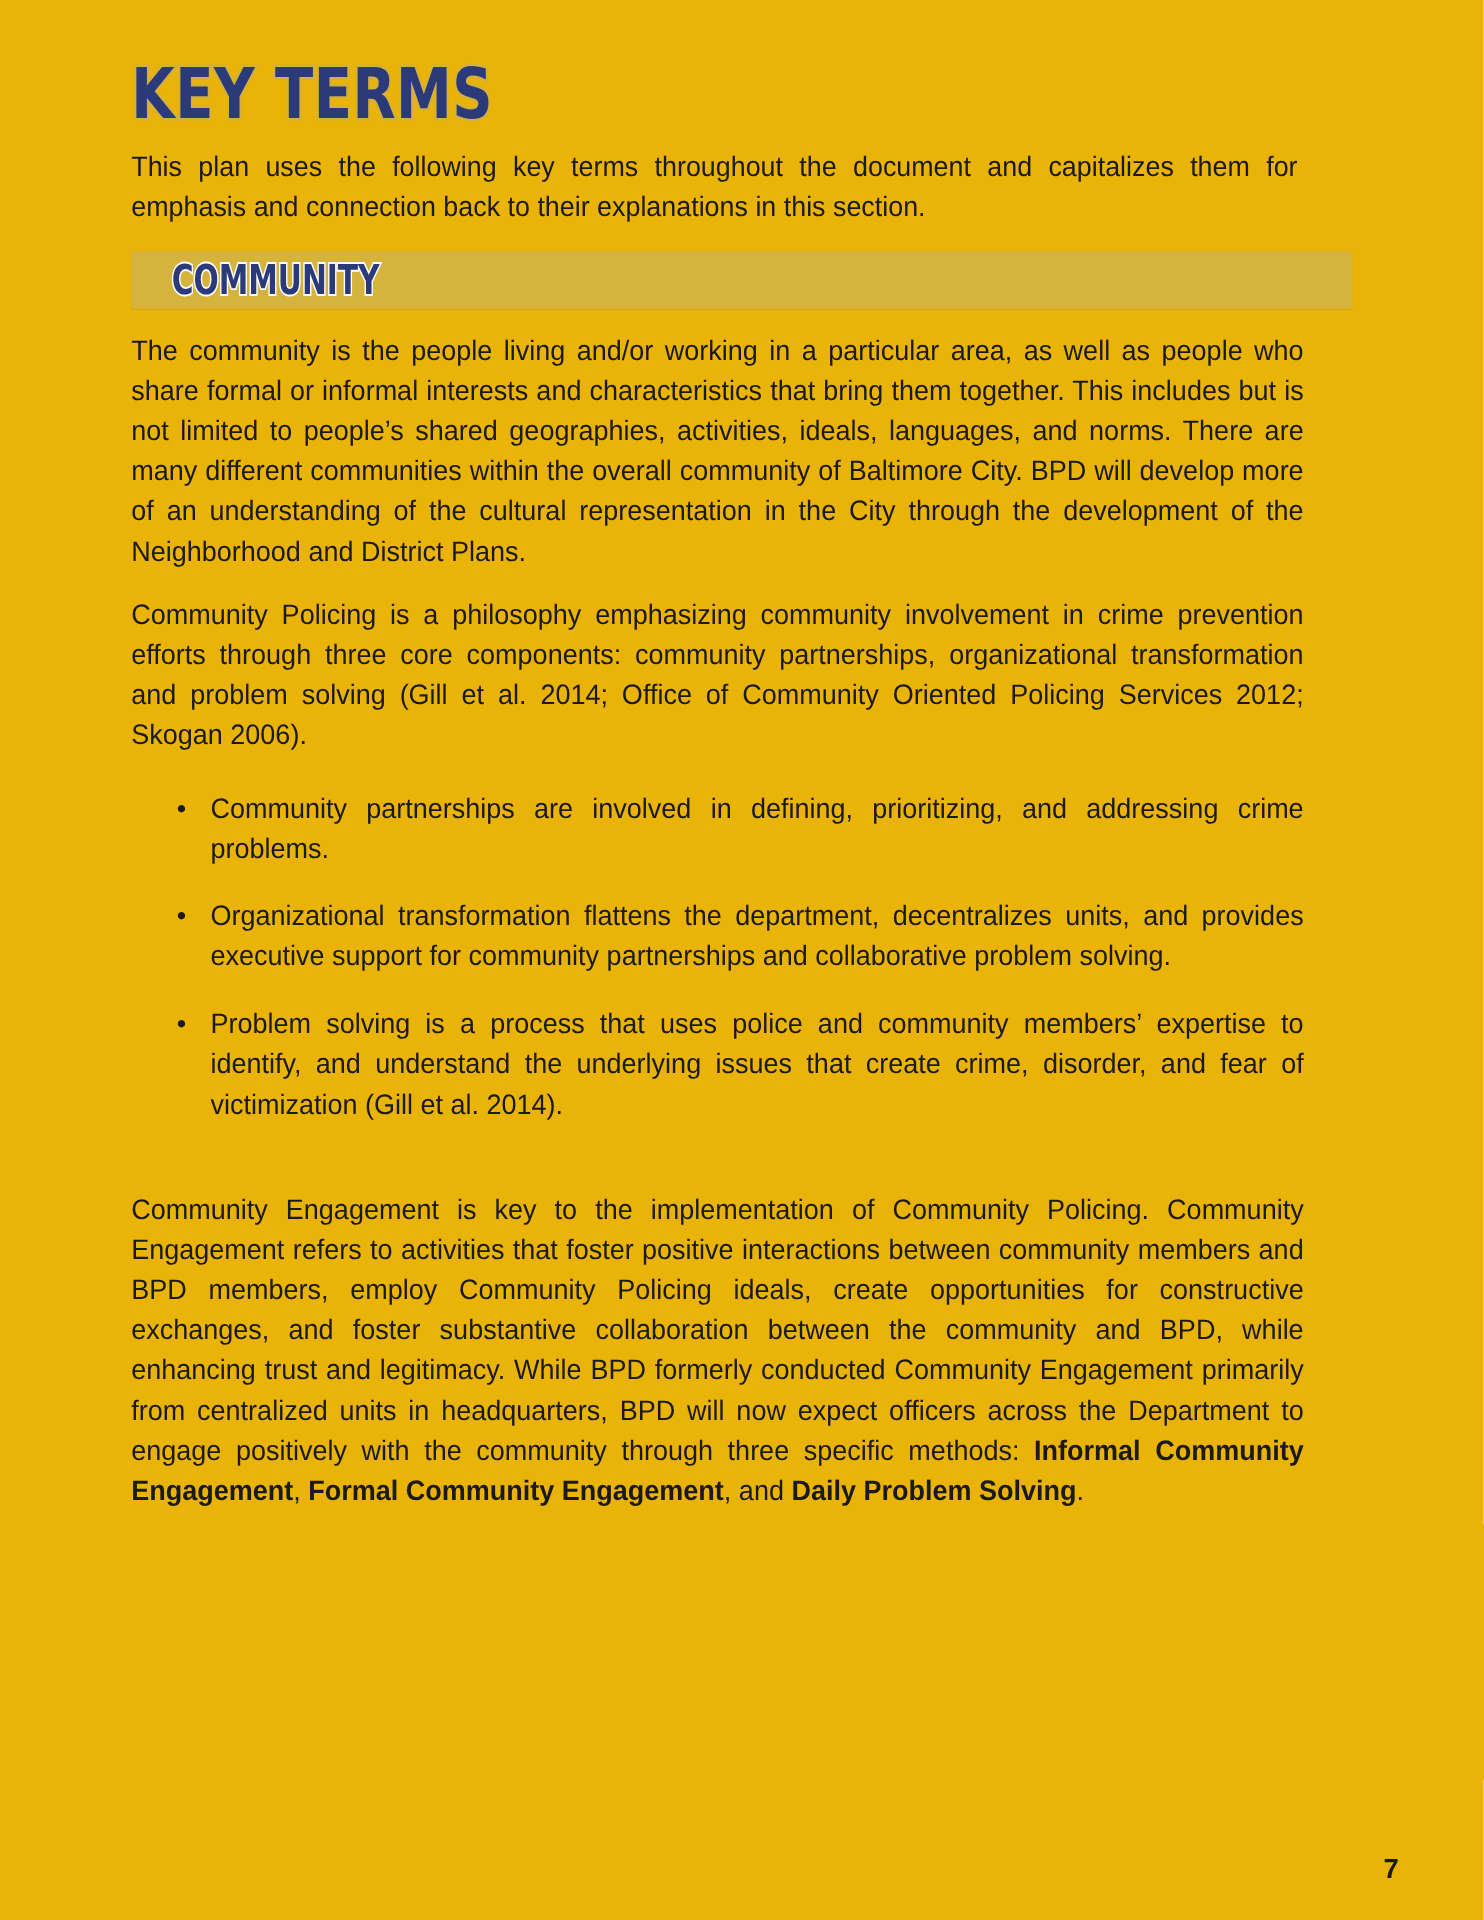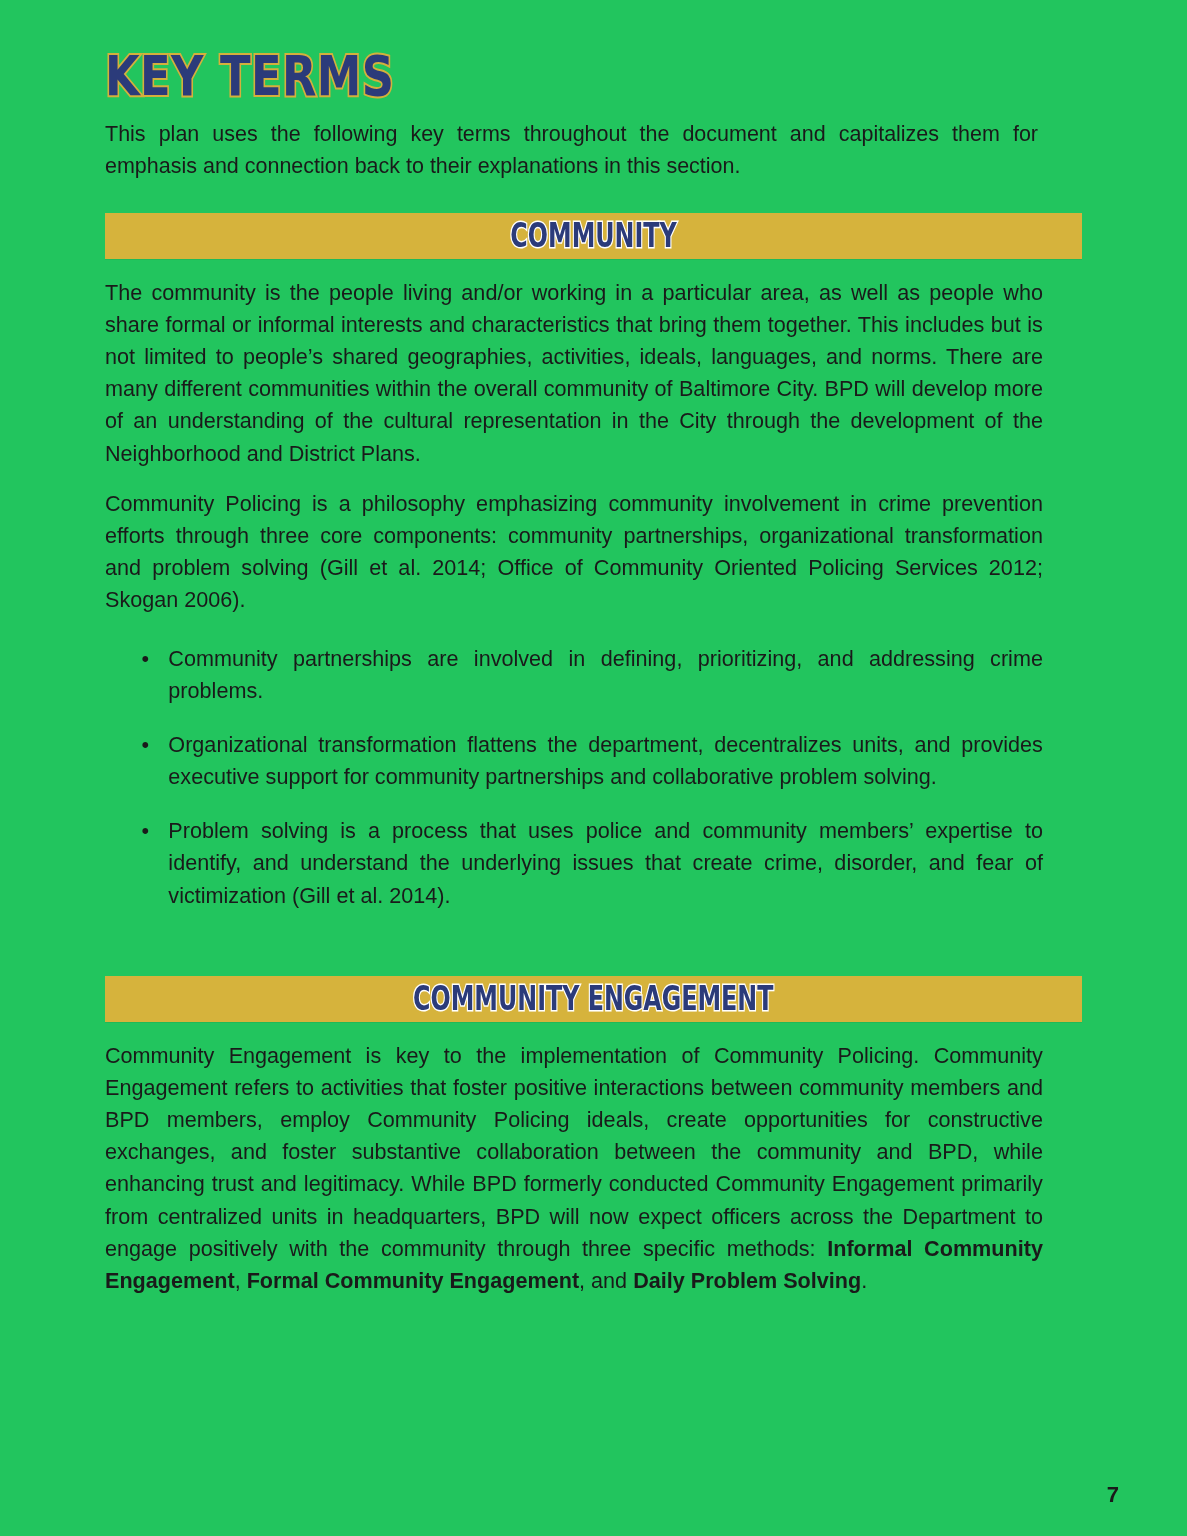--- a/index.html
+++ b/index.html
@@ -13,21 +13,21 @@
     font-family: "Liberation Sans", sans-serif;
     color: #1a1a1a;
     position: relative;
     overflow: hidden;
   }
 
   .page {
     position: relative;
     width: 1187px;
     height: 1536px;
-    background: #22c55e;
+    background: #eab308;
     box-sizing: border-box;
     padding: 0 105px 0 105px;
   }
 
   
   .page-title {
     margin: 0;
     padding-top: 48px;
     font-family: "DejaVu Sans", sans-serif;
     font-weight: 700;
@@ -51,24 +51,24 @@
     text-justify: inter-word;
     font-stretch: condensed;
     transform: scaleX(0.955);
     transform-origin: left top;
   }
 
   
   .section-bar {
     background: #D6B33C;
     height: 46px;
-    margin: 30px 0 0 0;
+    margin: 18px 0 0 0;
     display: flex;
     align-items: center;
-    justify-content: center;
+    justify-content: flex-start;
     box-shadow: 0 1px 0 rgba(0,0,0,0.06);
   }
   .section-bar-text {
     font-family: "DejaVu Sans", sans-serif;
     font-weight: 700;
     font-size: 33px;
     line-height: 1;
     color: #2B3B7A;
     letter-spacing: 0px;
     transform: scaleX(0.72);
@@ -154,20 +154,17 @@
       <span>Organizational transformation flattens the department, decentralizes units, and provides executive support for community partnerships and collaborative problem solving.</span>
     </li>
     <li>
       <span class="bullet-dot">•</span>
       <span>Problem solving is a process that uses police and community members’ expertise to identify, and understand the underlying issues that create crime, disorder, and fear of victimization (Gill et al. 2014).</span>
     </li>
   </ul>
 
   <div class="spacer-lg"></div>
 
-  <div class="section-bar">
-    <span class="section-bar-text">COMMUNITY ENGAGEMENT</span>
-  </div>
   <p class="body-para"><span>Community Engagement is key to the implementation of Community Policing. Community Engagement refers to activities that foster positive interactions between community members and BPD members, employ Community Policing ideals, create opportunities for constructive exchanges, and foster substantive collaboration between the community and BPD, while enhancing trust and legitimacy. While BPD formerly conducted Community Engagement primarily from centralized units in headquarters, BPD will now expect officers across the Department to engage positively with the community through three specific methods: </span><span class="bold-term">Informal Community Engagement</span><span>, </span><span class="bold-term">Formal Community Engagement</span><span>, and </span><span class="bold-term">Daily Problem Solving</span><span>.</span></p>
 
   <div class="page-number">7</div>
 
 </div>
 
 </body></html>

